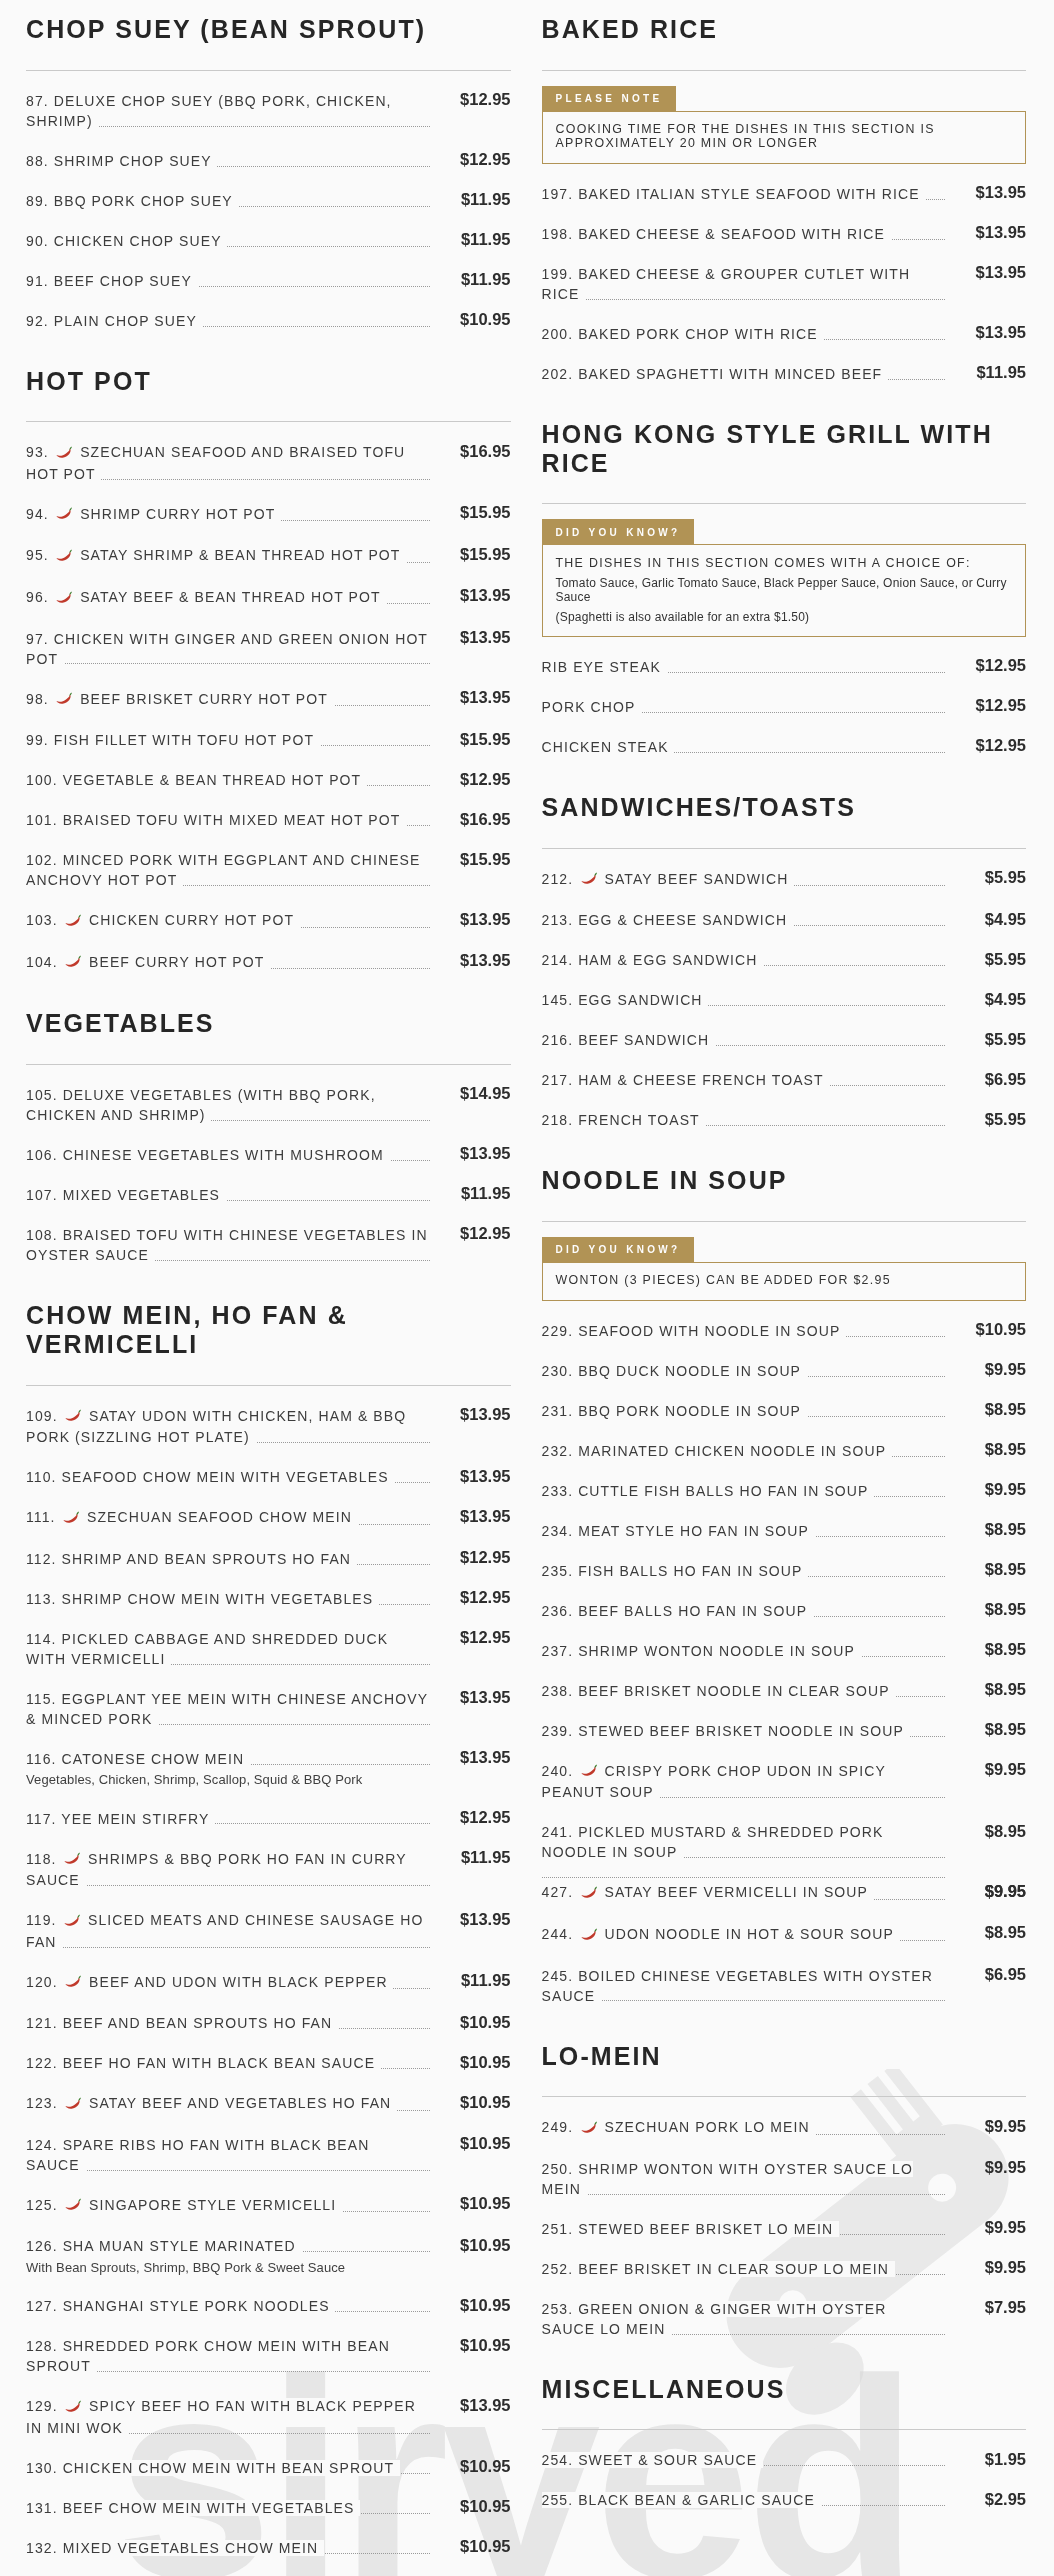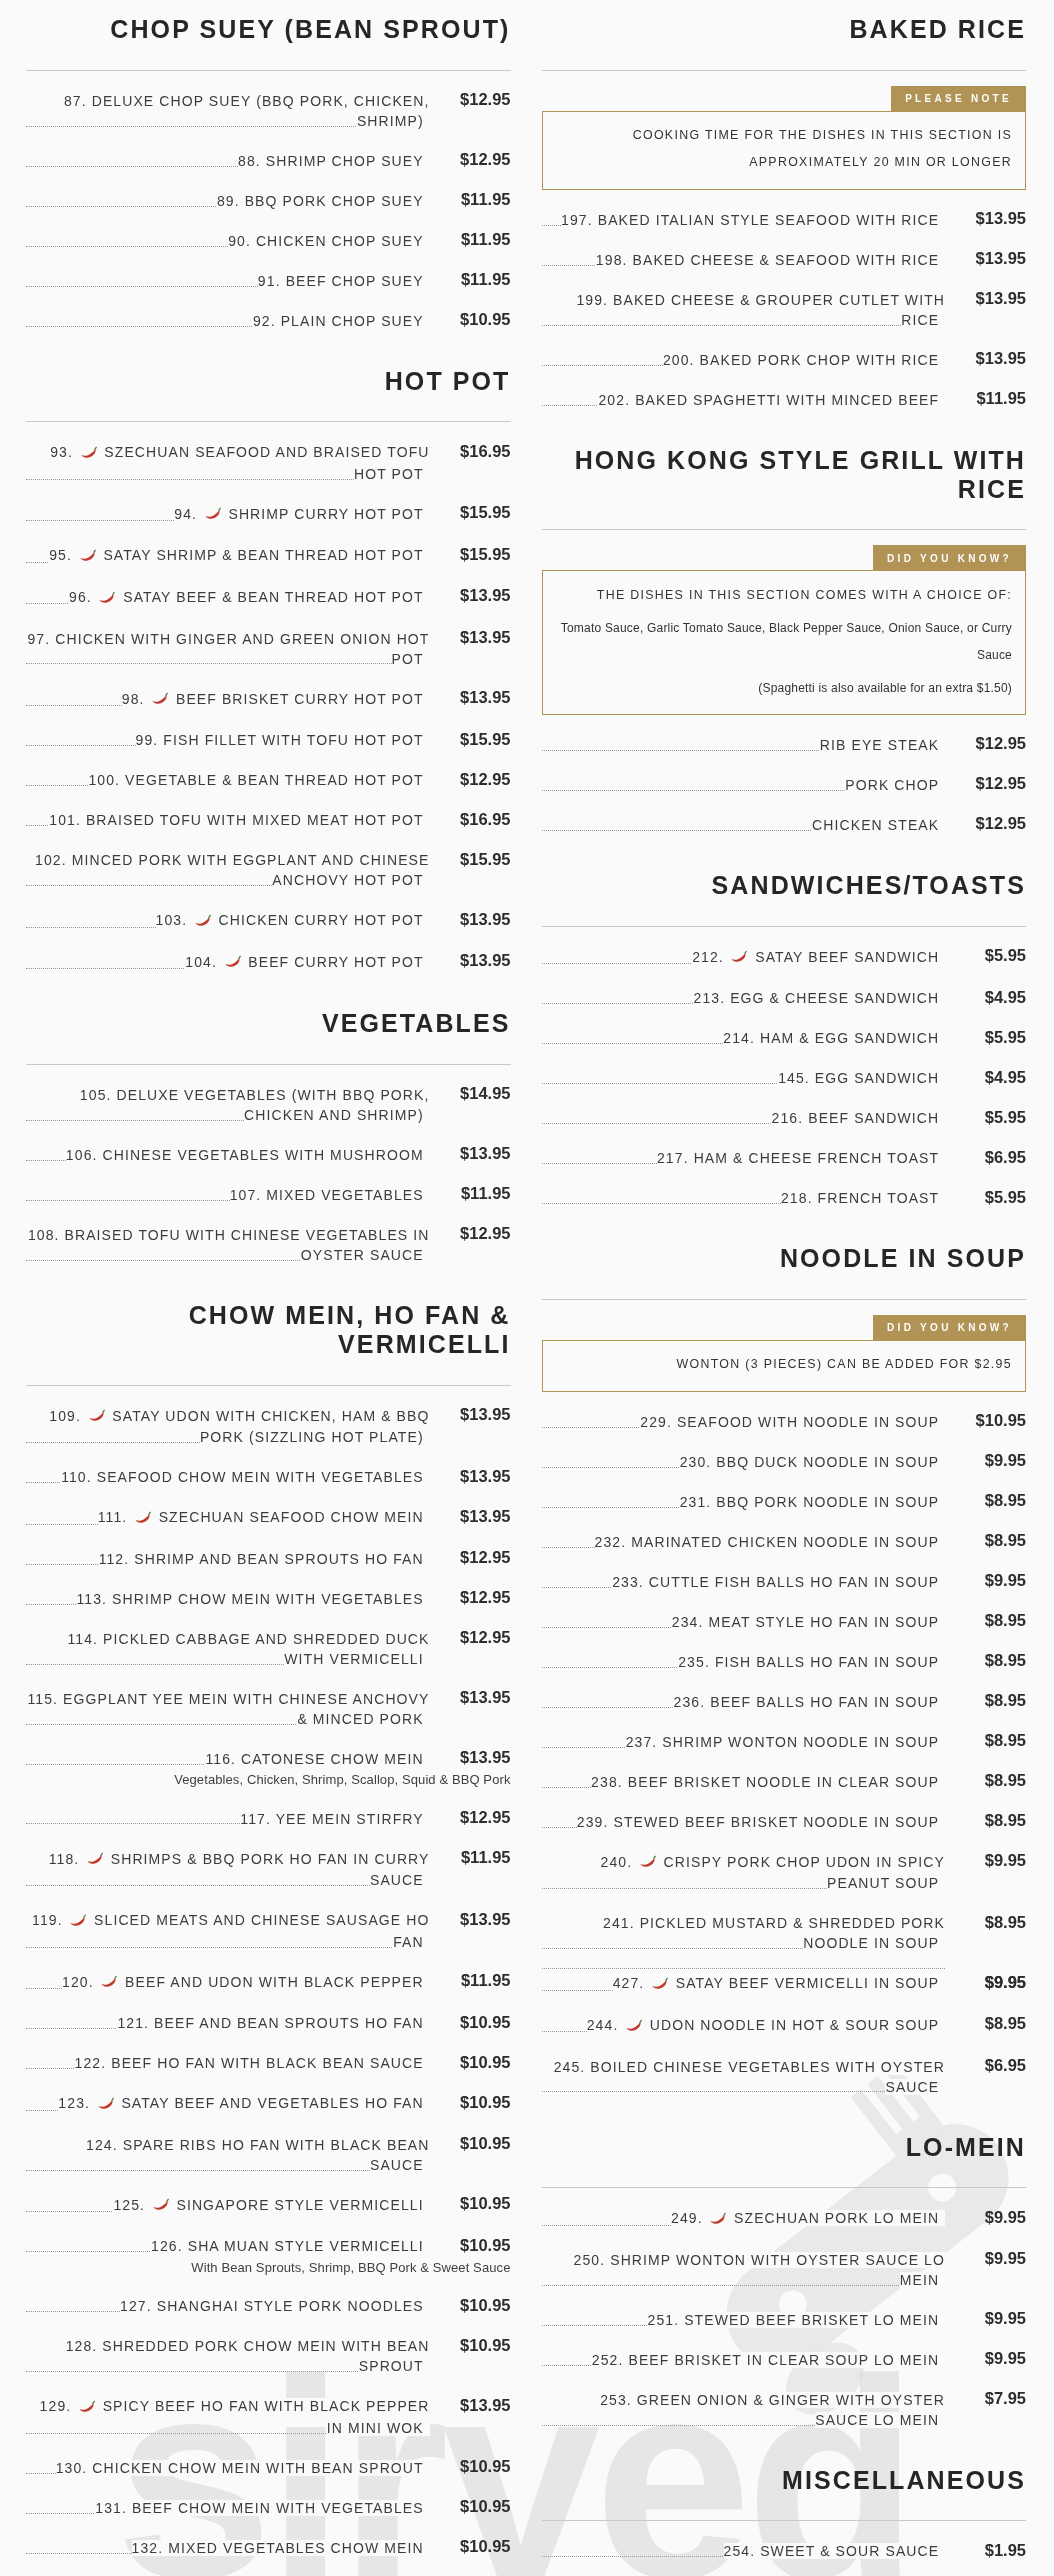--- a/index.html
+++ b/index.html
@@ -21,21 +21,21 @@
   }
   .page{
     position:relative;
     z-index:1;
     display:flex;
     gap:31px;
     padding:15px 28px 0 26px;
   }
   .col{flex:1;min-width:0;}
 
-  .section{margin-top:36px;text-align:right;}
+  .section{margin-top:36px;}
   .section:first-child{margin-top:0;}
   .section-title{
     font-size:25px;
     font-weight:800;
     letter-spacing:2.1px;
     color:#262626;
   }
   .section-divider{
     border:none;
     border-top:0.8px solid var(--divider);
@@ -54,21 +54,21 @@
     padding:7.4px 14px 6.6px;
   }
   .note-box{
     border:1.6px solid var(--accent);
     padding:10.7px 13px 12.4px;
   }
   .note-line{
     font-size:12.4px;
     letter-spacing:1.3px;
     color:#333;
-    line-height:27px;
+    line-height:14px;
     margin-top:5.8px;
   }
   .note-line:first-child{margin-top:0;}
   .note-line + .note-line{
     font-size:12px;
     letter-spacing:0.2px;
   }
 
   .item{margin-top:20px;}
   .row{
@@ -491,21 +491,21 @@
       <span class="name"><span>125. </span><span class="chili"><svg width="17.3" height="13" viewBox="0 0 24 18">
                     <path fill="#c0392b" d="M21.5 4.5 C22.5 9 18.5 14.5 12 16 C7 17.2 3 15 2 12.6 C6.2 14.6 11.3 13.4 15.2 10.4 C18.2 8.1 20.2 6.5 20.4 4.2 Z"></path>
                     <path fill="#3a7d2c" d="M20 4.8 C20.2 3 21.8 1.2 23.6 0.8 C23.2 2.6 21.8 4.6 20.4 5.2 Z"></path>
                   </svg></span><span> SINGAPORE STYLE VERMICELLI</span></span>
       <span class="price">$10.95</span>
     </div>
 
   </div>
           <div class="item">
     <div class="row">
-      <span class="name"><span>126. </span><span>SHA MUAN STYLE VERMICELLI</span></span>
+      <span class="name"><span>126. </span><span>SHA MUAN STYLE MARINATED</span></span>
       <span class="price">$10.95</span>
     </div>
     <div class="desc">With Bean Sprouts, Shrimp, BBQ Pork &amp; Sweet Sauce</div>
   </div>
           <div class="item">
     <div class="row">
       <span class="name"><span>127. </span><span>SHANGHAI STYLE PORK NOODLES</span></span>
       <span class="price">$10.95</span>
     </div>
 

